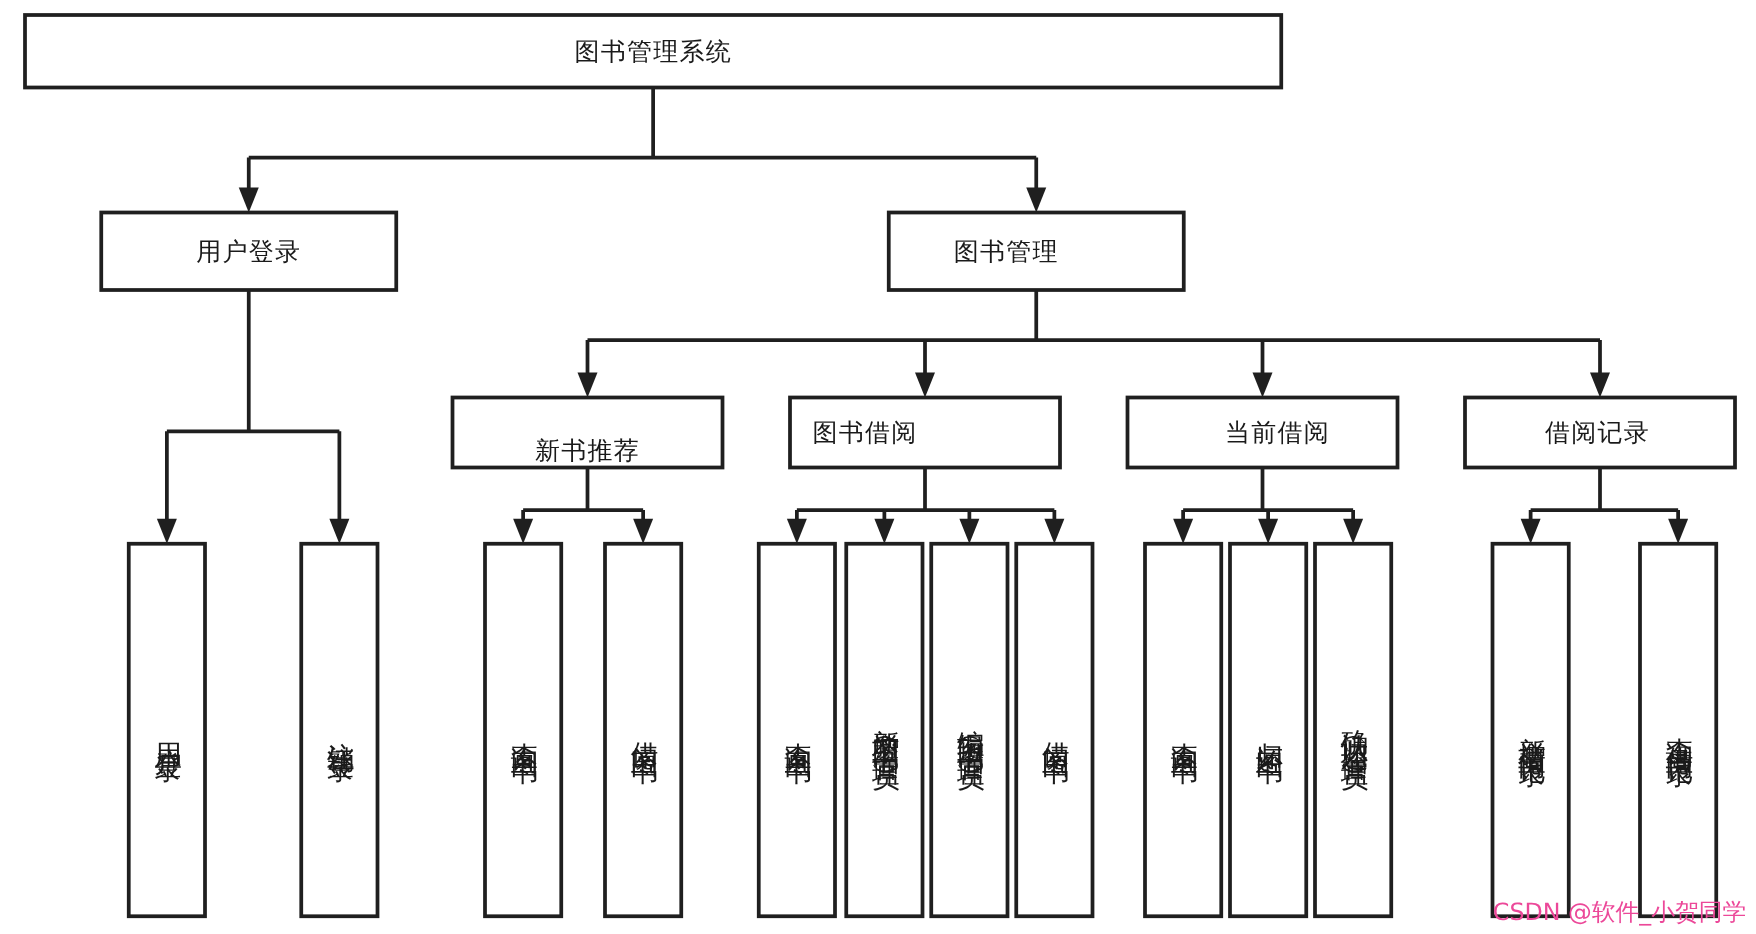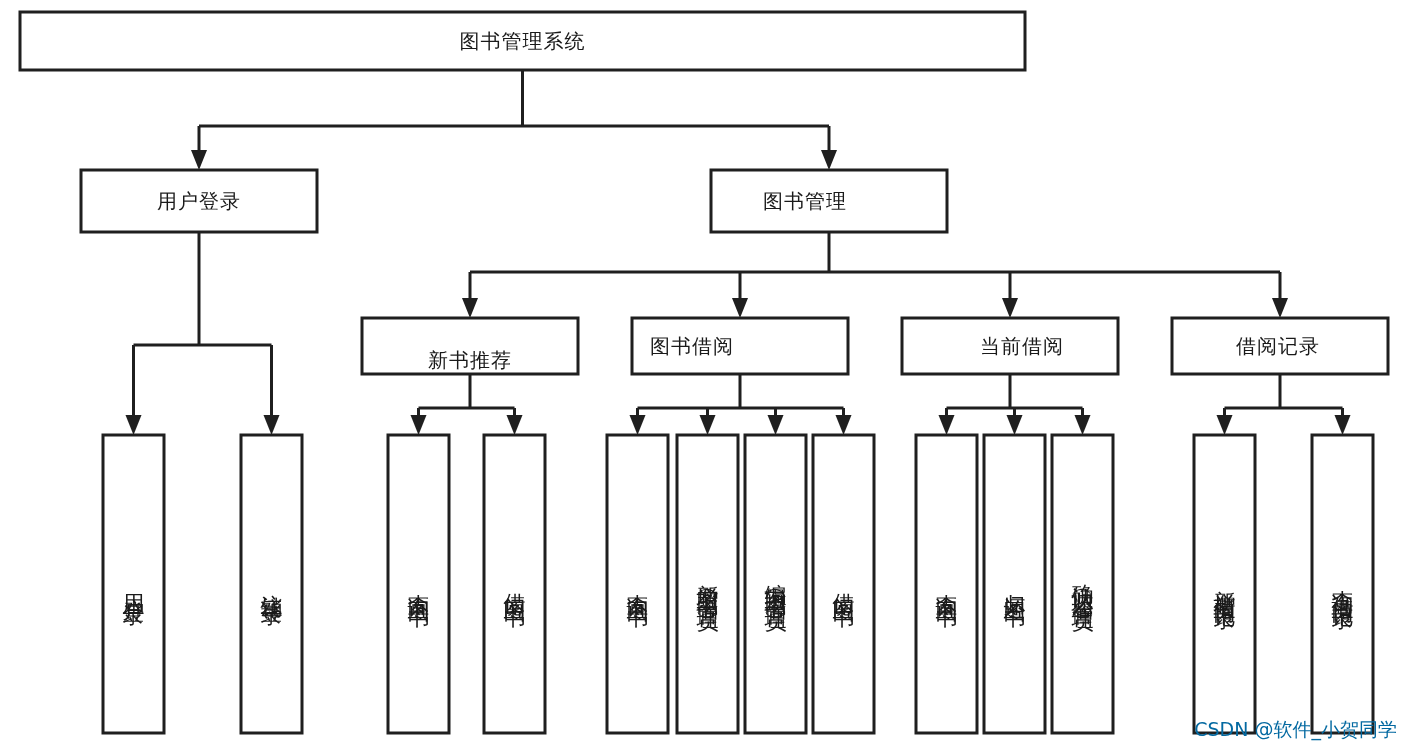--- a/index.html
+++ b/index.html
@@ -65,21 +65,21 @@
     letter-spacing: 4px;
     line-height: 1;
     overflow: hidden;
     pointer-events: none;
   }
   .watermark {
     position: absolute;
     right: 8px;
     bottom: 4px;
     font-size: 19px;
-    color: #0369a1;
+    color: #ec4899;
     white-space: nowrap;
     pointer-events: none;
   }
 </style>
 </head>
 <body>
 
 <div id="diagram-root">
 
   <svg id="flow-svg" viewBox="0 0 1405 747">

